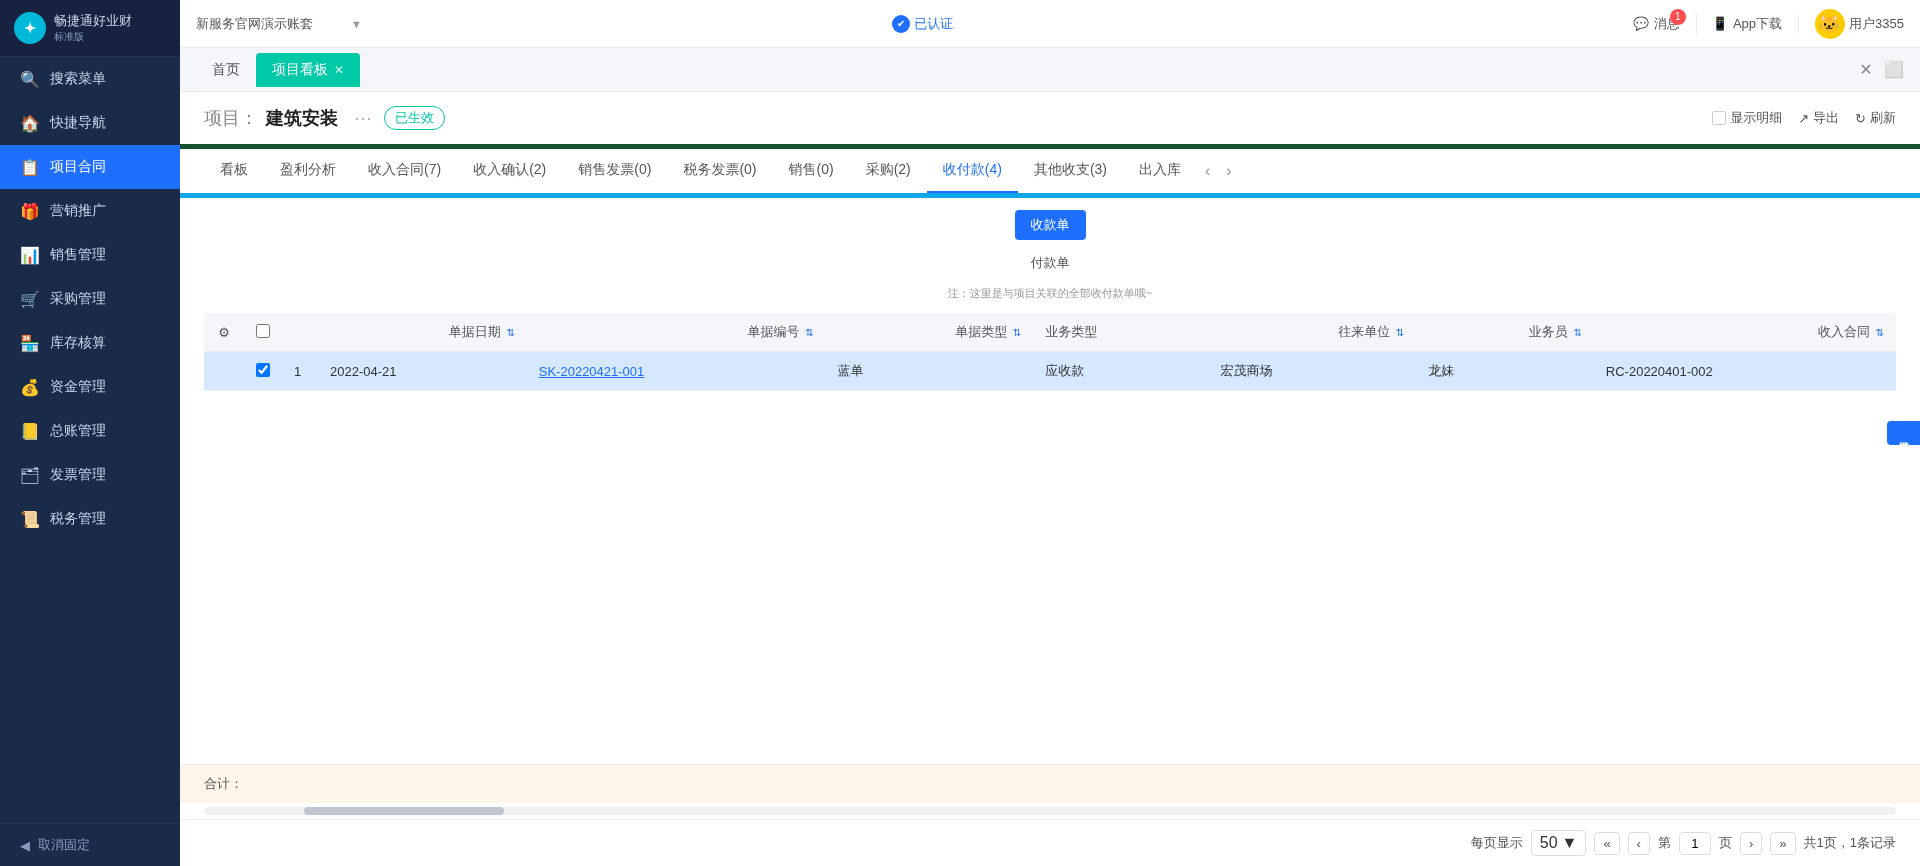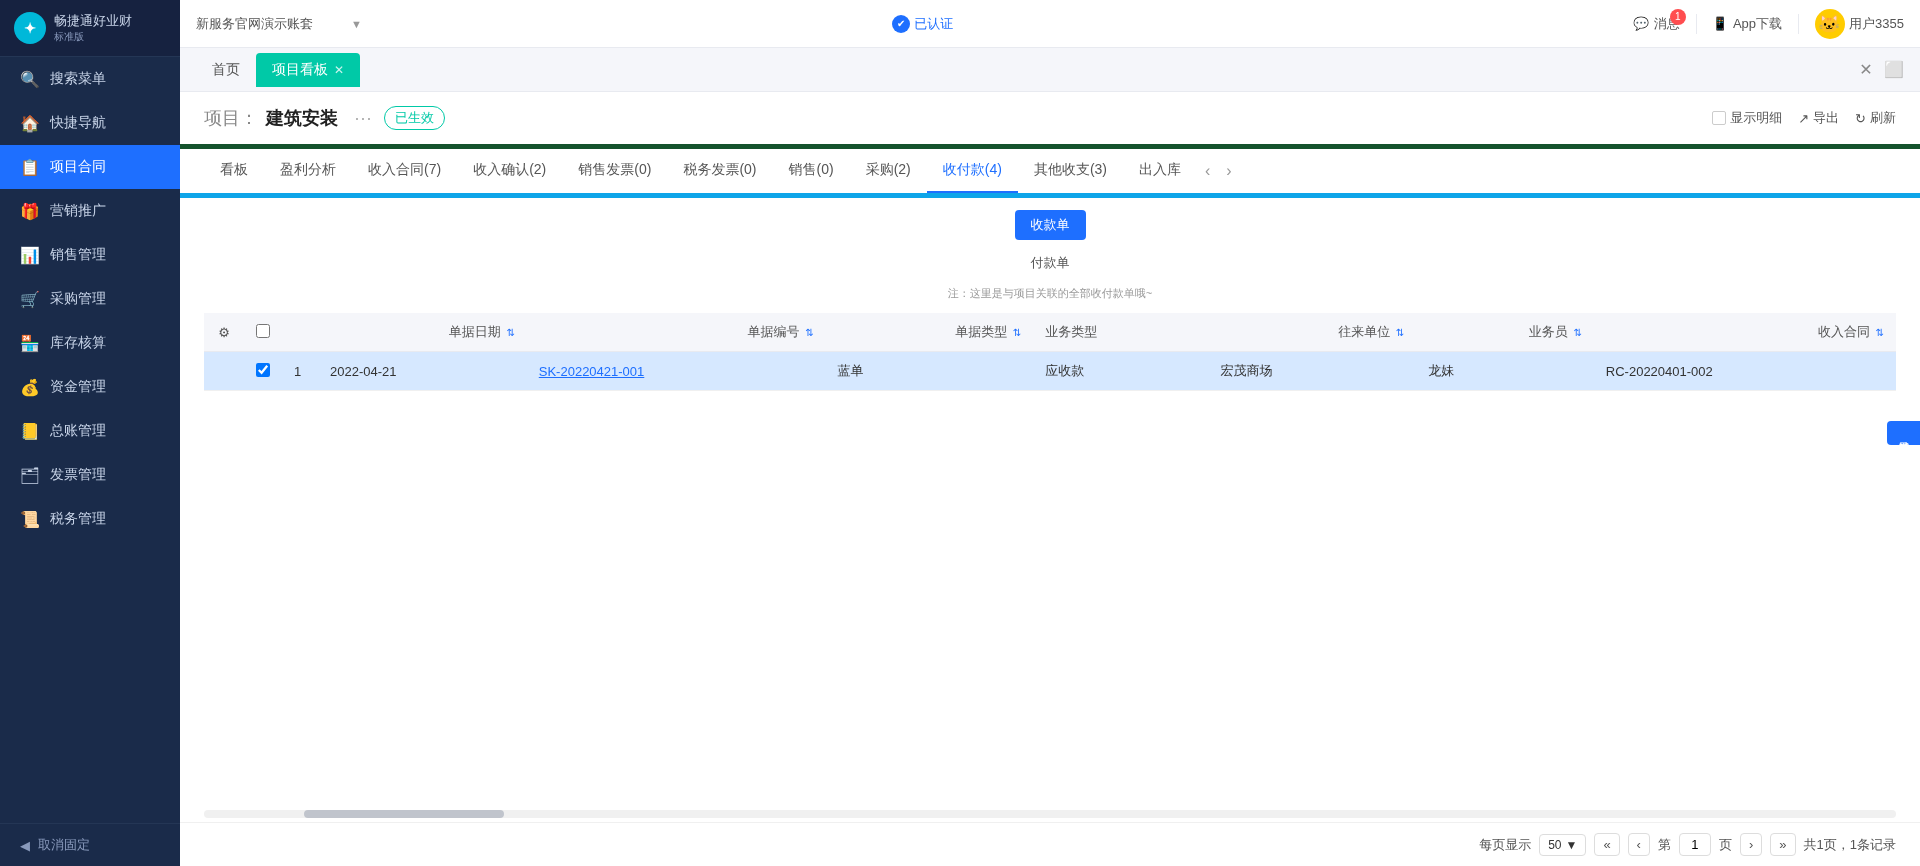--- a/index.html
+++ b/index.html
@@ -395,21 +395,21 @@
       gap: 8px;
       flex-shrink: 0;
       font-size: 13px;
       color: #555;
       border-top: 1px solid #f0f0f0;
     }
     .pagination-select {
       border: 1px solid #ddd;
       border-radius: 4px;
       padding: 3px 8px;
-      font-size: 12px;
+      font-size: 16px;
       color: #333;
       background: white;
       cursor: pointer;
       display: flex;
       align-items: flex-start;
       gap: 4px;
     }
     .pagination-btn {
       padding: 3px 8px;
       border: 1px solid #ddd;
@@ -672,20 +672,23 @@
       <td>蓝单</td>
       <td>应收款</td>
       <td>宏茂商场</td>
       <td>龙妹</td>
       <td>RC-20220401-002</td>
     </tr>
           </tbody>
       </table>
     </div>
 
+    <div class="total-row">
+      <span>合计：</span>
+    </div>
 
     <div class="scrollbar-row">
       <div class="fake-scrollbar">
         <div class="fake-scrollbar-thumb"></div>
       </div>
     </div>
 
     <div class="pagination">
       <span>每页显示</span>
       <div class="pagination-select">

